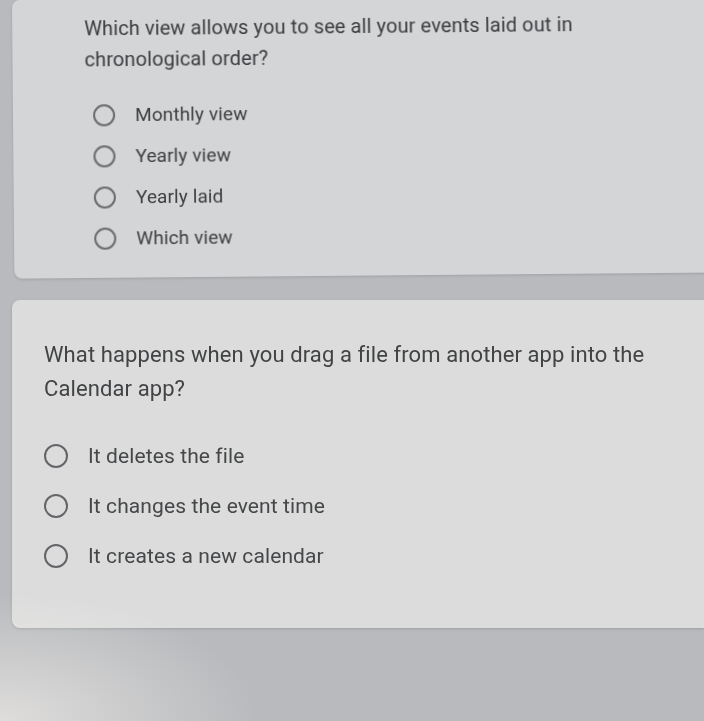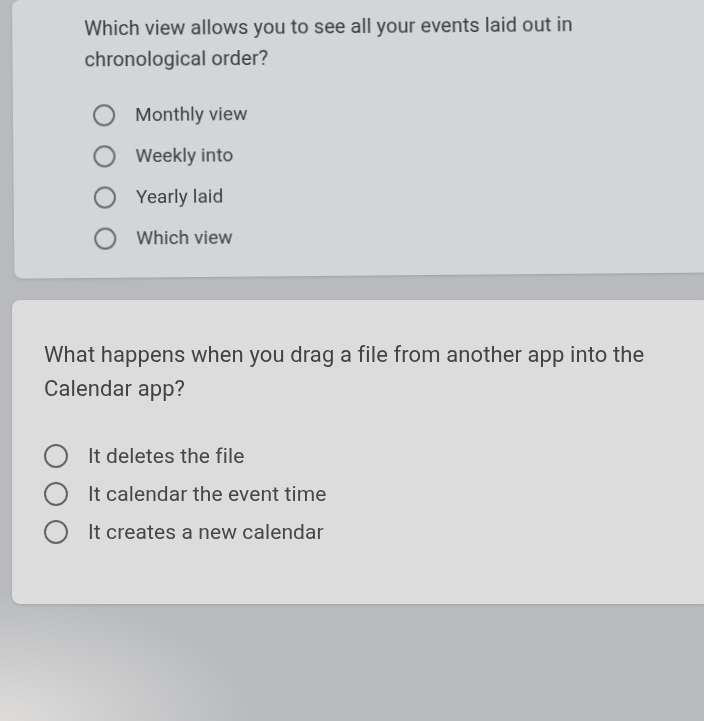--- a/index.html
+++ b/index.html
@@ -50,21 +50,21 @@
     }
     .options {
       display: flex;
       flex-direction: column;
     }
     .card-1 .options {
       gap: 18px;
       padding-left: 80px;
     }
     .card-2 .options {
-      gap: 14px;
+      gap: 26px;
       padding-left: 32px;
     }
     .option {
       display: flex;
       align-items: center;
       gap: 20px;
       cursor: pointer;
     }
     .radio {
       width: 22px;
@@ -104,21 +104,21 @@
 
 <div class="card card-1">
   <div class="question">Which view allows you to see all your events laid out in chronological order?</div>
   <div class="options">
     <div class="option">
       <span class="radio"></span>
       <span class="option-label">Monthly view</span>
     </div>
     <div class="option">
       <span class="radio"></span>
-      <span class="option-label">Weekly into</span>
+      <span class="option-label">Yearly view</span>
     </div>
     <div class="option">
       <span class="radio"></span>
       <span class="option-label">Yearly laid</span>
     </div>
     <div class="option">
       <span class="radio"></span>
       <span class="option-label">Which view</span>
     </div>
   </div>
@@ -126,21 +126,21 @@
 
 <div class="card card-2">
   <div class="question">What happens when you drag a file from another app into the Calendar app?</div>
   <div class="options">
     <div class="option">
       <span class="radio"></span>
       <span class="option-label">It deletes the file</span>
     </div>
     <div class="option">
       <span class="radio"></span>
-      <span class="option-label">It calendar the event time</span>
+      <span class="option-label">It changes the event time</span>
     </div>
     <div class="option">
       <span class="radio"></span>
       <span class="option-label">It creates a new calendar</span>
     </div>
   </div>
 </div>
 
 <div class="glare"></div>
 

